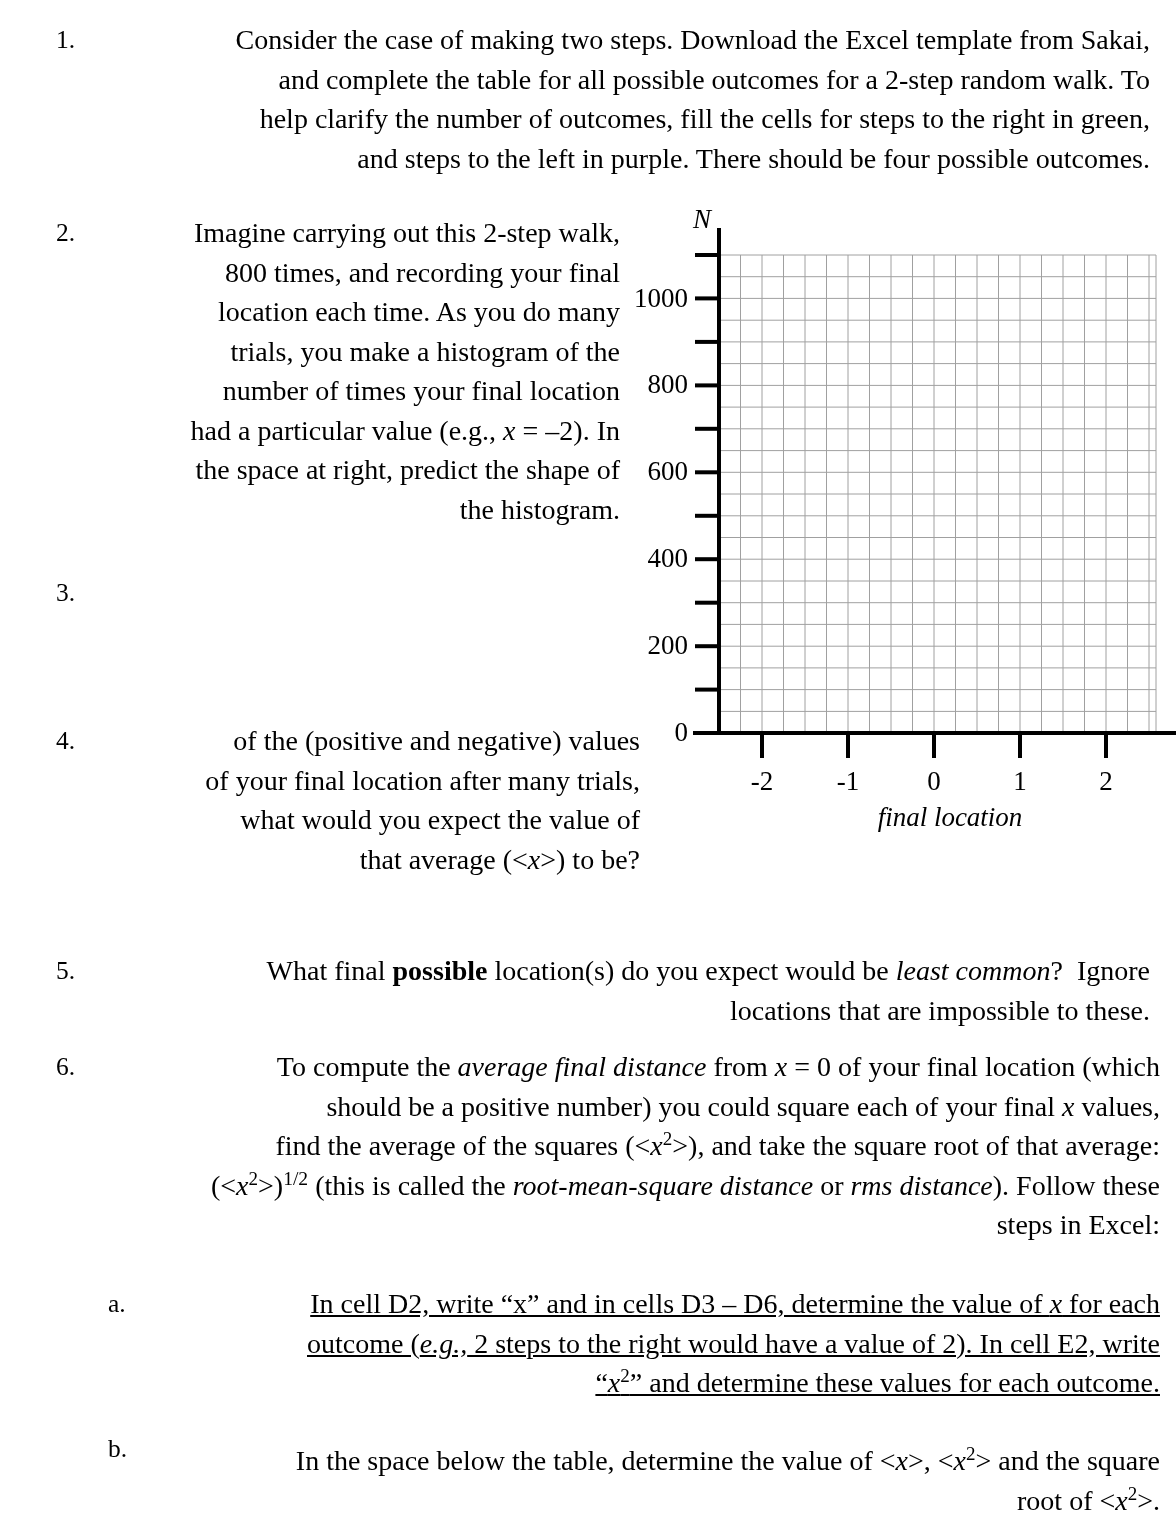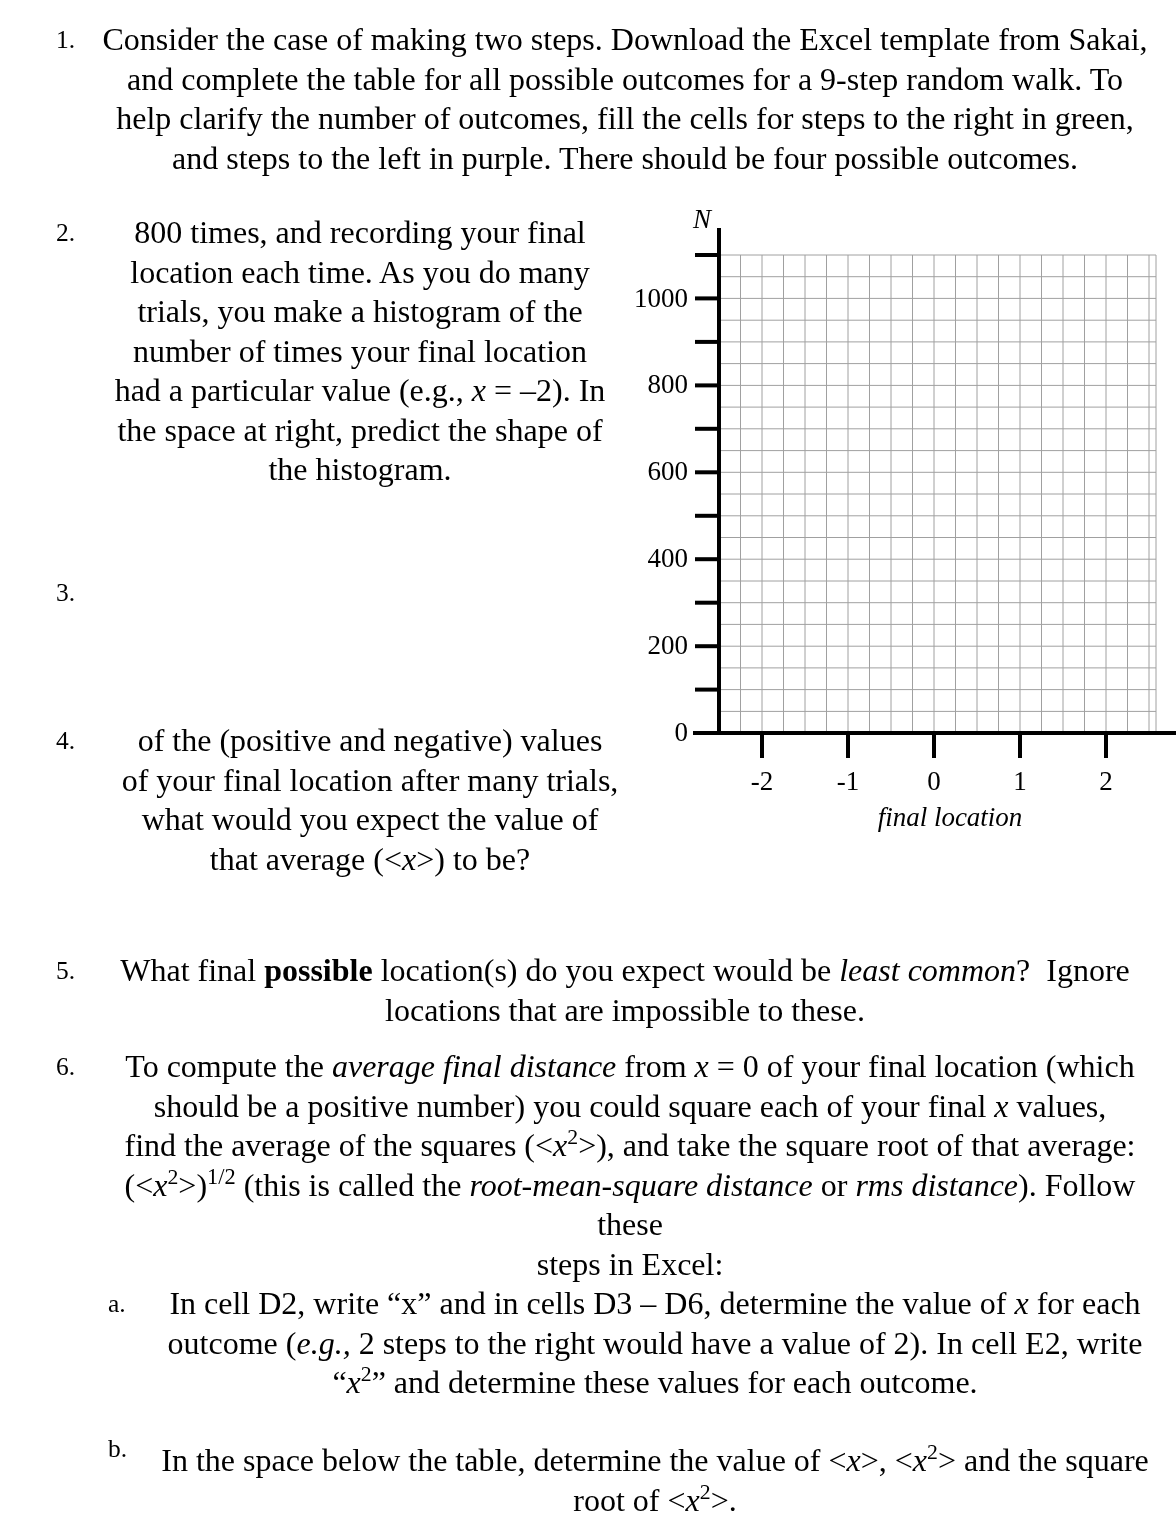--- a/index.html
+++ b/index.html
@@ -29,23 +29,23 @@
     display: flex;
     align-items: flex-start;
   }
   .marker {
     flex: 0 0 auto;
     text-align: left;
     font-size: 25.5px;
     line-height: 39.5px;
   }
   .body-text {
-    font-size: 32px;
+    font-size: 28px;
     line-height: 39.5px;
-    text-align: center;
+    text-align: right;
   }
 
   
   .num .marker { width: 44px; }
   
   .alpha .marker { width: 42px; }
 
   i, .it { font-style: italic; }
   b, .bold { font-weight: bold; margin-top: 37px; }
 
@@ -84,29 +84,30 @@
 </style>
 </head>
 <body>
 
 <div class="doc">
 
   <div class="item num" style="left:56px; top:20px; width:1100px;">
     <div class="marker">1.</div>
     <div class="body-text" style="width:1050px;">
       <div>Consider the case of making two steps. Download the Excel template from Sakai,</div>
-      <div>and complete the table for all possible outcomes for a 9-step random walk. To</div>
+      <div>and complete the table for all possible outcomes for a 2-step random walk. To</div>
       <div>help clarify the number of outcomes, fill the cells for steps to the right in green,</div>
       <div>and steps to the left in purple. There should be four possible outcomes.</div>
     </div>
   </div>
 
   <div class="item num" style="left:56px; top:213px; width:600px;">
     <div class="marker">2.</div>
     <div class="body-text" style="width:520px;">
+      <div>Imagine carrying out this 2-step walk,</div>
       <div>800 times, and recording your final</div>
       <div>location each time. As you do many</div>
       <div>trials, you make a histogram of the</div>
       <div>number of times your final location</div>
       <div>had a particular value (e.g., <i>x</i> = –2). In</div>
       <div>the space at right, predict the shape of</div>
       <div>the histogram.</div>
     </div>
   </div>
 
@@ -138,21 +139,21 @@
       <div>To compute the <i>average final distance</i> from <i>x</i> = 0 of your final location (which</div>
       <div>should be a positive number) you could square each of your final <i>x</i> values,</div>
       <div>find the average of the squares (&lt;<i>x</i><span class="sup">2</span>&gt;), and take the square root of that average:</div>
       <div>(&lt;<i>x</i><span class="sup">2</span>&gt;)<span class="frac">1/2</span> (this is called the <i>root-mean-square distance</i> or <i>rms distance</i>). Follow these</div>
       <div>steps in Excel:</div>
     </div>
   </div>
 
   <div class="item alpha" style="left:108px; top:1284px; width:1060px;">
     <div class="marker">a.</div>
-    <div class="body-text" style="width:1010px;">
+    <div class="body-text" style="width:1010px;text-decoration:underline;">
       <div>In cell D2, write “x” and in cells D3 – D6, determine the value of <i>x</i> for each</div>
       <div>outcome (<i>e.g.,</i> 2 steps to the right would have a value of 2). In cell E2, write</div>
       <div>“<i>x</i><span class="sup">2</span>” and determine these values for each outcome.</div>
     </div>
   </div>
 
   <div class="item alpha" style="left:108px; top:1429px; width:1060px;">
     <div class="marker">b.</div>
     <div class="body-text" style="width:1010px;margin-top:12px;">
       <div>In the space below the table, determine the value of &lt;<i>x</i>&gt;, &lt;<i>x</i><span class="sup">2</span>&gt; and the square</div>

